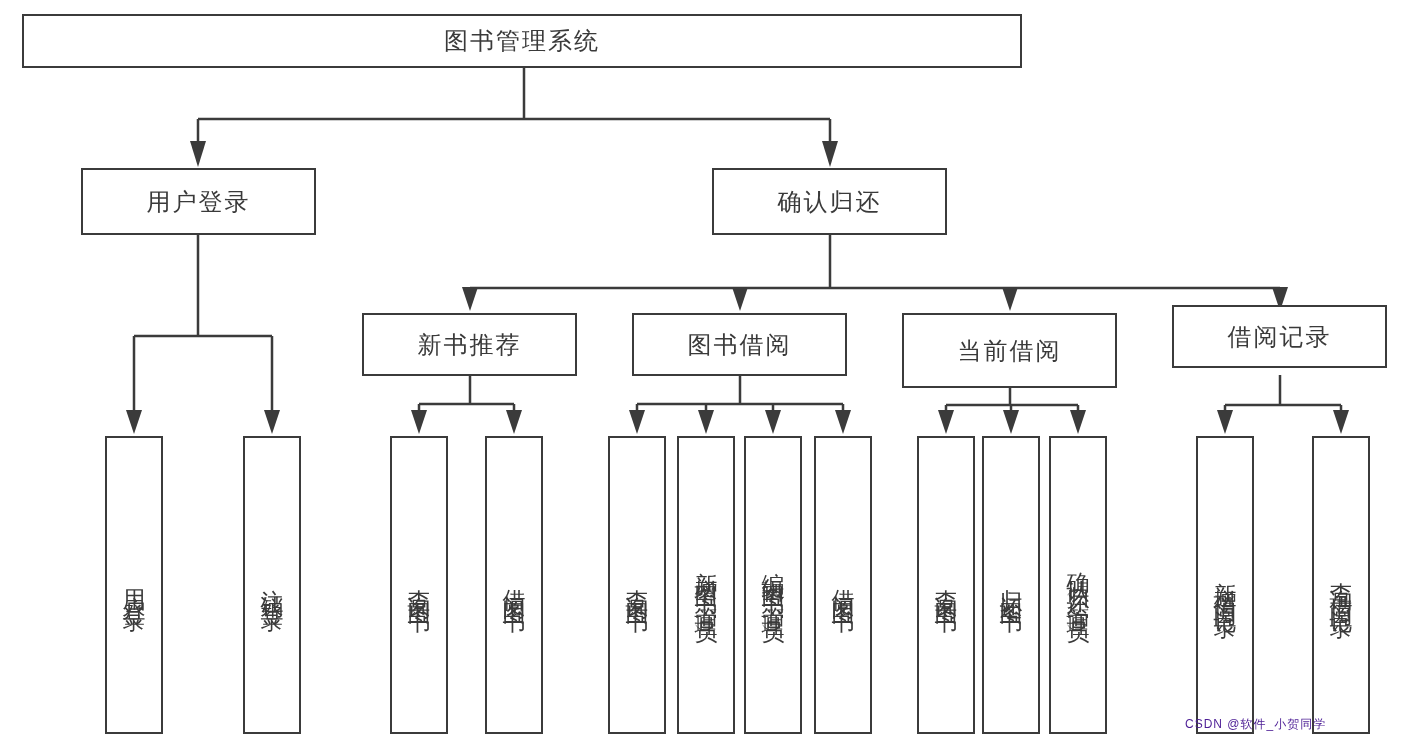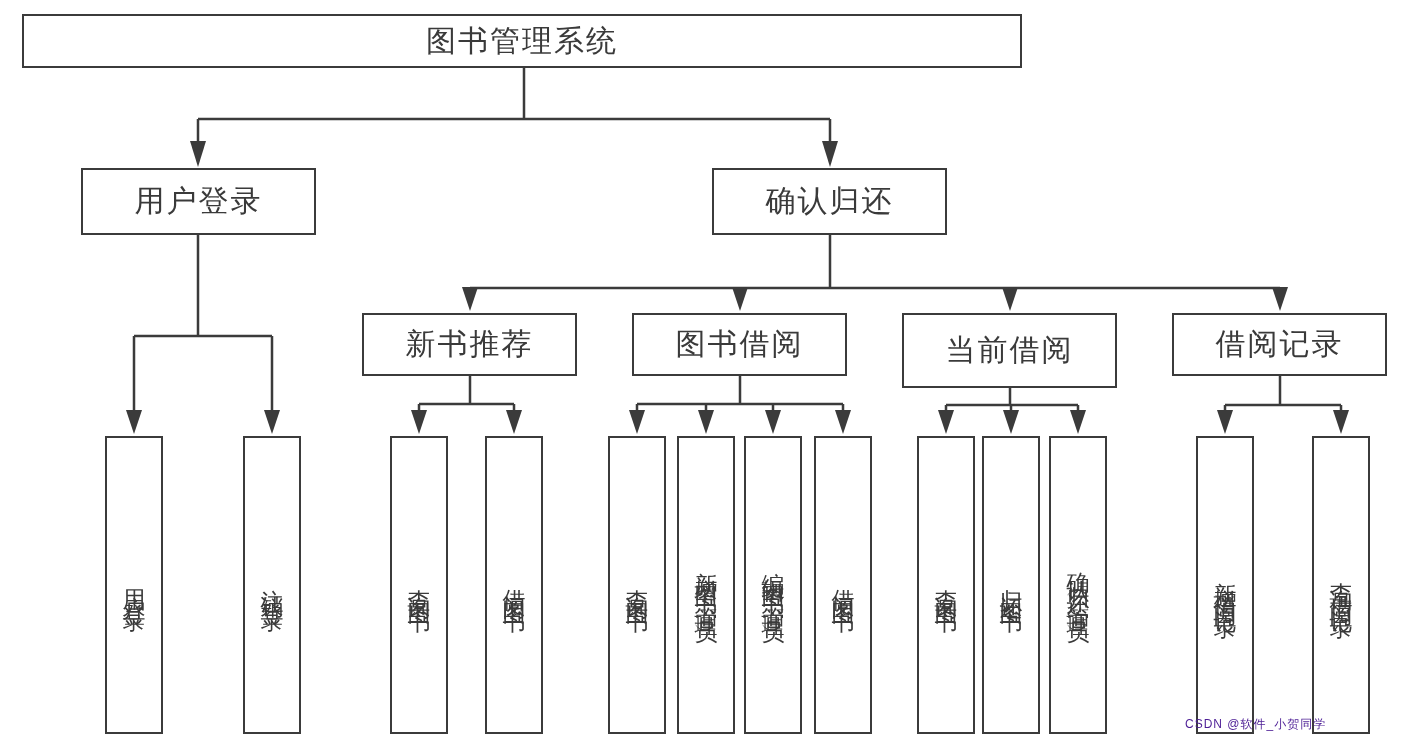--- a/index.html
+++ b/index.html
@@ -26,42 +26,42 @@
     position: absolute;
     background: #ffffff;
     border: 2.5px solid #3b3b3b;
     box-sizing: border-box;
     display: flex;
     align-items: center;
     justify-content: center;
     text-align: center;
   }
   .hbox {
-    font-size: 30px;
+    font-size: 24px;
     letter-spacing: 2px;
     white-space: nowrap;
   }
   .vbox .vtext {
     writing-mode: vertical-rl;
     text-orientation: mixed;
     font-size: 23px;
     letter-spacing: 7px;
     line-height: 1;
     white-space: nowrap;
   }
   
   .n-root           { left: 22px;   top: 14px;  width: 1000px; height: 54px; }
   
   .n-user-login     { left: 81px;   top: 168px; width: 235px;  height: 67px; }
   .n-book-mgmt      { left: 712px;  top: 168px; width: 235px;  height: 67px; }
   
   .n-new-book-rec   { left: 362px;  top: 313px; width: 215px;  height: 63px; }
   .n-book-borrow    { left: 632px;  top: 313px; width: 215px;  height: 63px; }
   .n-current-borrow { left: 902px;  top: 313px; width: 215px;  height: 75px; }
-  .n-borrow-record  { left: 1172px; top: 313px; width: 215px;  height: 63px; }
+  .n-borrow-record  { left: 1172px; top: 305px; width: 215px;  height: 63px; }
   
   .leaf { top: 436px; width: 58px; height: 298px; }
   .n-leaf-user-login { left: 105px;  }
   .n-leaf-logout     { left: 243px;  }
   .n-leaf-nbr-query  { left: 390px;  }
   .n-leaf-nbr-borrow { left: 485px;  }
   .n-leaf-bb-query   { left: 608px;  }
   .n-leaf-bb-add     { left: 677px;  }
   .n-leaf-bb-edit    { left: 744px;  }
   .n-leaf-bb-borrow  { left: 814px;  }

